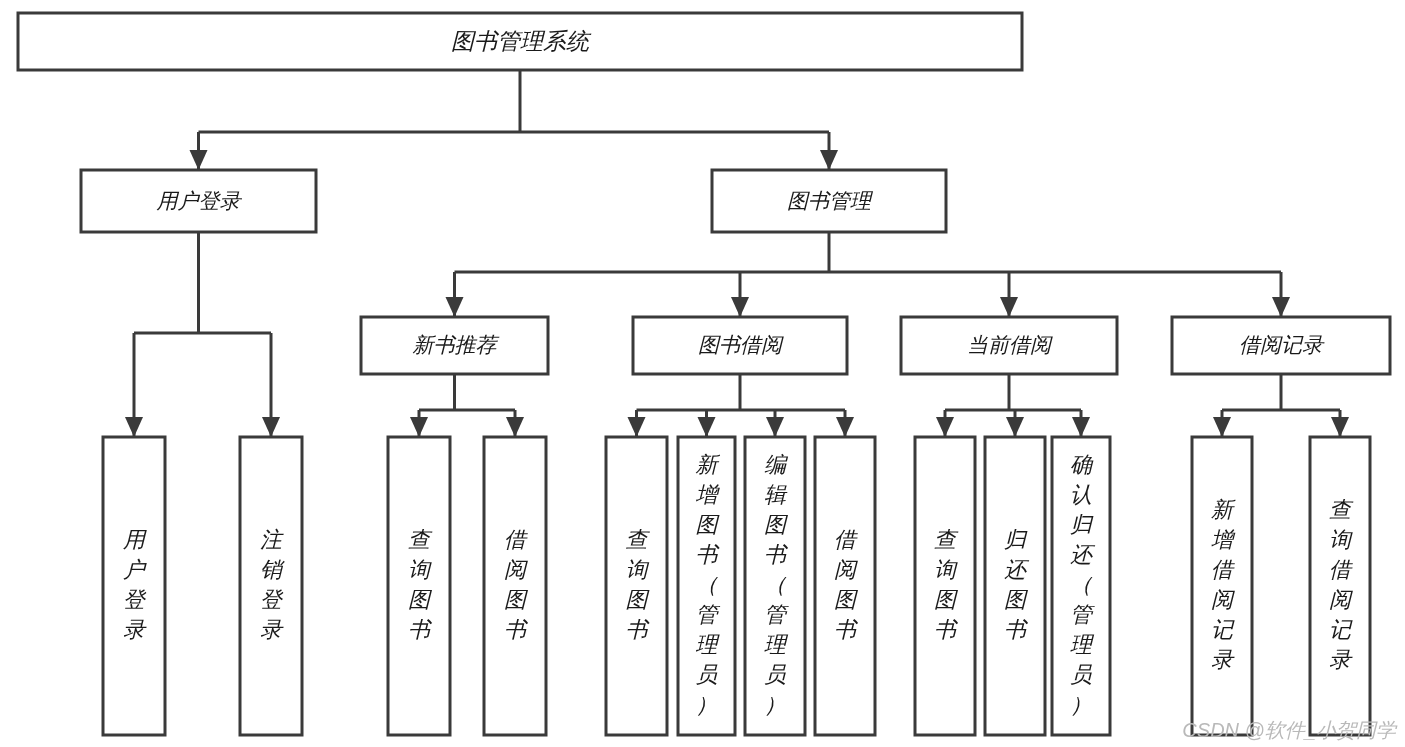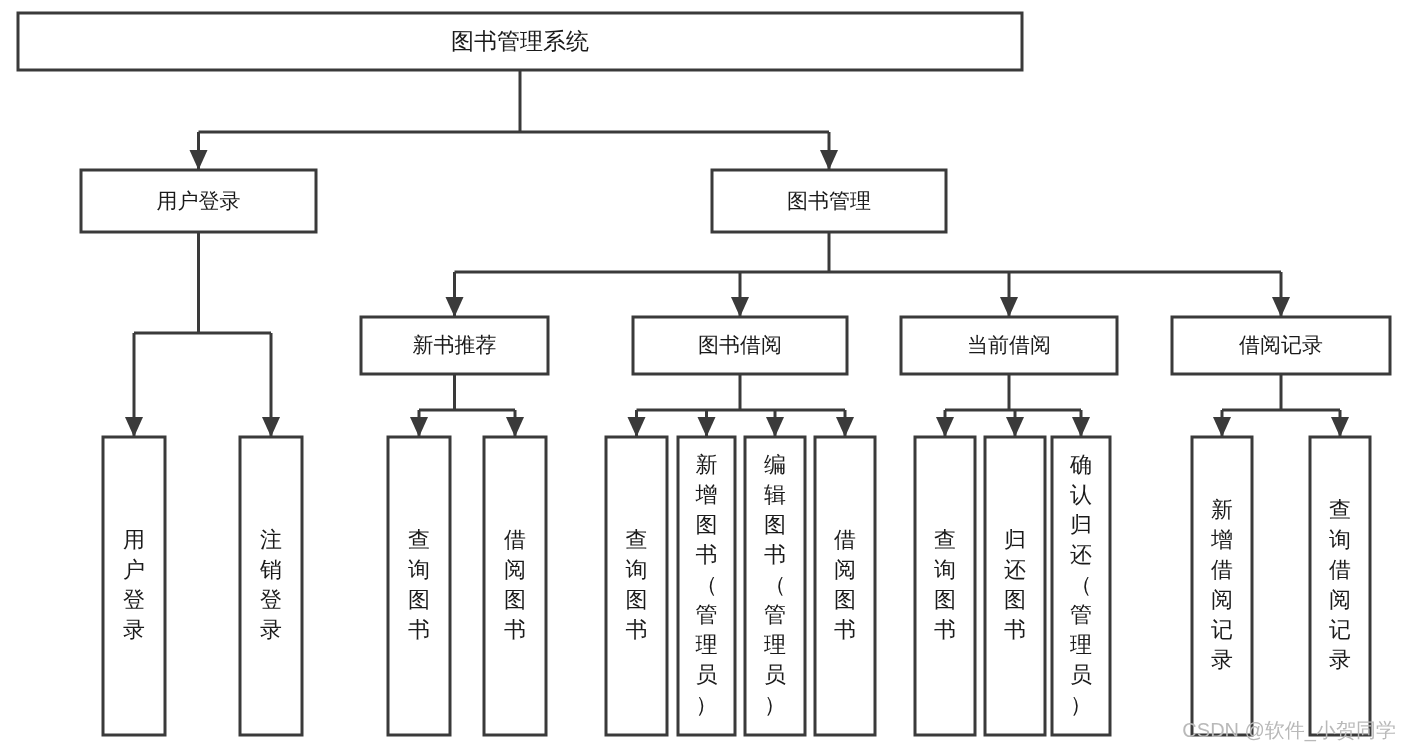--- a/index.html
+++ b/index.html
@@ -13,20 +13,21 @@
     position: relative;
     overflow: hidden;
     font-family: "Liberation Sans", "DejaVu Sans", sans-serif;
   }
   #diagram-root {
     position: absolute;
     left: 0;
     top: 0;
     width: 1405px;
     height: 606px;
+    font-style: italic;
   }
   svg.diagram {
     display: block;
     width: 1405px;
     height: 747px;
     background: #ffffff;
   }
   .node-box {
     fill: #ffffff;
     stroke: #3a3a3a;

